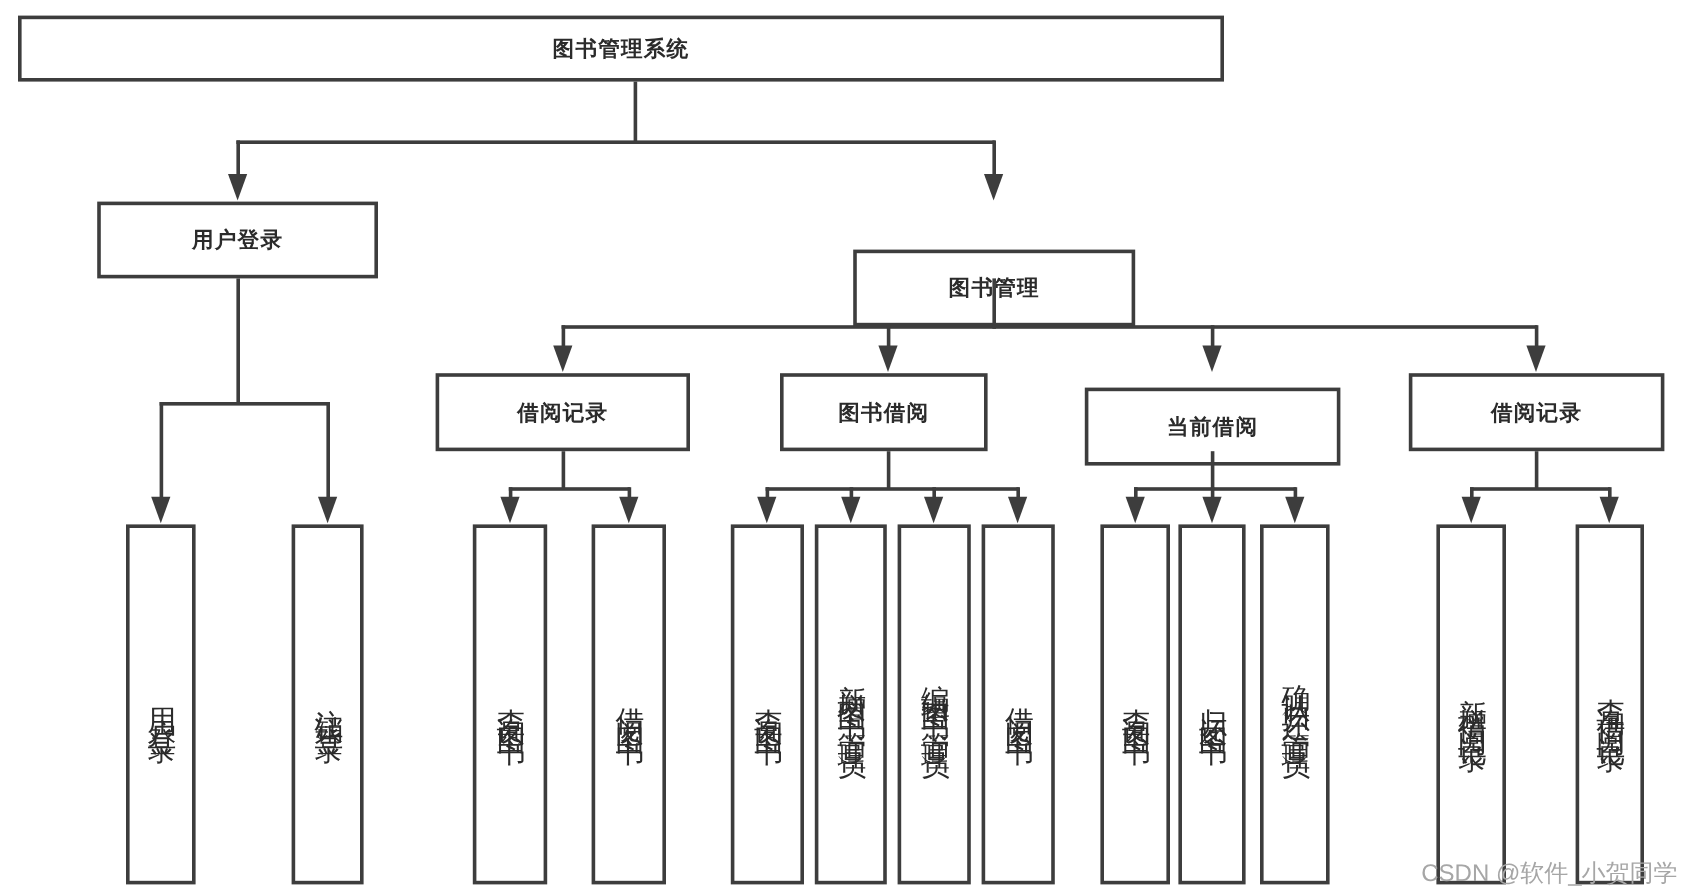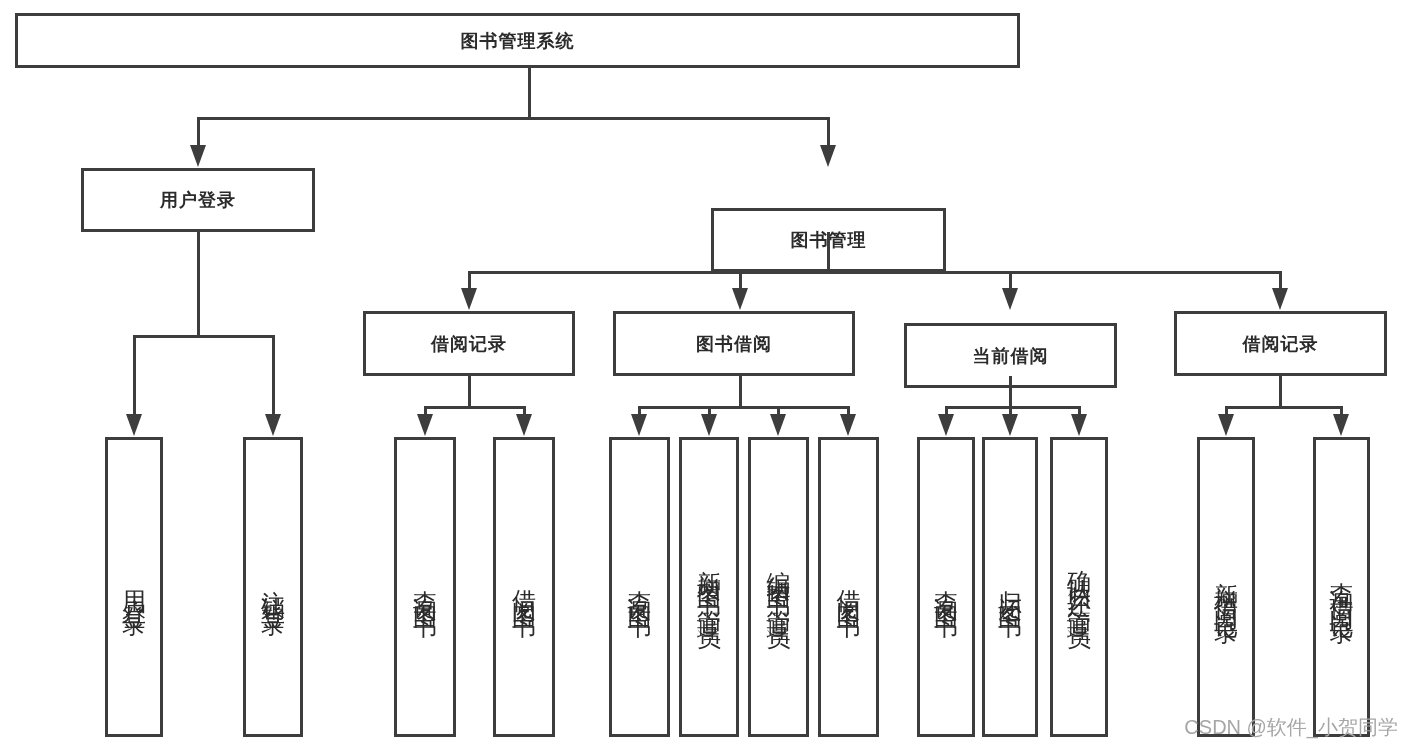--- a/index.html
+++ b/index.html
@@ -56,21 +56,21 @@
 <body>
 
 <div id="canvas">
 
   <div class="box h-label" style="left:15px;top:13px;width:1005px;height:55px;">图书管理系统</div>
 
   <div class="box h-label" style="left:81px;top:168px;width:234px;height:64px;">用户登录</div>
   <div class="box h-label" style="left:711px;top:168px;width:235px;height:64px;margin-top:40px;">图书管理</div>
 
   <div class="box h-label" style="left:363px;top:311px;width:212px;height:65px;">借阅记录</div>
-  <div class="box h-label" style="left:613px;top:311px;width:242px;height:65px;">图书借阅</div>
+  <div class="box h-label" style="left:650px;top:311px;width:173px;height:65px;">图书借阅</div>
   <div class="box h-label" style="left:904px;top:323px;width:213px;height:65px;">当前借阅</div>
   <div class="box h-label" style="left:1174px;top:311px;width:213px;height:65px;">借阅记录</div>
 
   <div class="box v-label" style="left:105px;top:437px;width:58px;height:300px;">用户登录</div>
   <div class="box v-label" style="left:243px;top:437px;width:60px;height:300px;">注销登录</div>
 
   <div class="box v-label" style="left:394px;top:437px;width:62px;height:300px;">查询图书</div>
   <div class="box v-label" style="left:493px;top:437px;width:62px;height:300px;">借阅图书</div>
 
   <div class="box v-label" style="left:609px;top:437px;width:61px;height:300px;">查询图书</div>

